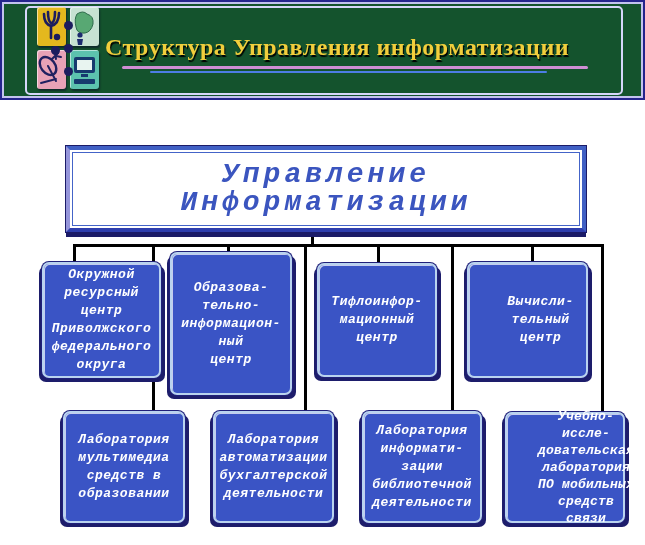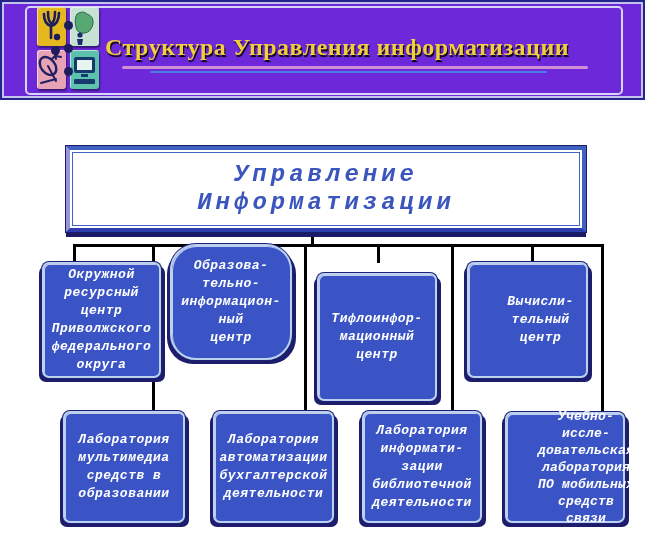--- a/index.html
+++ b/index.html
@@ -1,20 +1,20 @@
 <!DOCTYPE html>
 <html><head>
 <meta charset="utf-8">
 <style>
   html,body{margin:0;padding:0;background:#ffffff;}
   #page{position:relative;width:645px;height:545px;background:#ffffff;overflow:hidden;
         font-family:"Liberation Sans",sans-serif;}
 
   
-  .banner{position:absolute;left:0;top:0;width:645px;height:100px;background:#6d28d9;
+  .banner{position:absolute;left:0;top:0;width:645px;height:100px;background:#14532d;
           box-shadow:inset 0 0 0 2px #24248c, inset 0 0 0 4px #c3c3ee;}
   .banner-frame{position:absolute;left:25px;top:6px;width:594px;height:85px;
           border:2px solid #d6d6fa;border-radius:5px;}
   .banner-title{position:absolute;left:105px;top:34px;width:440px;text-align:center;
           font-family:"Liberation Serif",serif;font-weight:bold;font-size:24px;
           color:#f1ce3c;text-shadow:1px 2px 1px #000000;white-space:nowrap;letter-spacing:0.5px;}
   .u-pink{position:absolute;left:122px;top:66px;width:466px;height:3px;background:#cf8ed4;border-radius:2px;}
   .u-blue{position:absolute;left:150px;top:71px;width:397px;height:2px;background:#4d7de4;border-radius:2px;}
 
   
@@ -28,33 +28,33 @@
   .t4{left:33px;top:43px;background:#5cc2ae;}
   .dot{position:absolute;width:9px;height:9px;border-radius:50%;background:#1c1c5e;}
   .d1{left:27px;top:14px;} .d2{left:27px;top:37px;} .d3{left:14px;top:39px;} .d4{left:27px;top:60px;}
 
   
   .root-node{position:absolute;left:66px;top:146px;width:520px;height:86px;box-sizing:border-box;
       background:#ffffff;border:4px solid #4060c4;border-left-color:#9595da;border-bottom-color:#2e3eae;
       box-shadow:0 0 0 1px #1b1b68, 0 5px 0 0 #1b1b68, inset 0 0 0 2px #ffffff, inset 0 0 0 3px #4464c8;
       display:flex;align-items:center;justify-content:center;text-align:center;}
   .root-node .txt{font-family:"Liberation Mono",monospace;font-style:italic;font-weight:bold;
-      font-size:24px;line-height:28px;letter-spacing:4px;color:#3b55bf;}
+      font-size:28px;line-height:28px;letter-spacing:4px;color:#3b55bf;}
 
   
   .node{position:absolute;box-sizing:border-box;background:#3a54c5;
       border:2px solid #b9d3ef;border-radius:7px;
       box-shadow:0 0 0 1px #20207a, 4px 4px 0 0 #1d1d6b, -3px 4px 0 0 #1d1d6b,
                  inset 1px 1px 0 rgba(255,255,255,.7);
       display:flex;align-items:center;justify-content:center;text-align:center;}
   .node .txt{font-family:"Liberation Mono",monospace;font-style:italic;font-weight:bold;
       font-size:13px;line-height:18px;letter-spacing:0.5px;color:#ffffff;}
   .n1{left:22px; top:262px;width:119px;height:116px;margin-left:20px;}
-  .n2{left:170px;top:244px;width:122px;height:116px;border-radius:26px;}
-  .n3{left:317px;top:273px;width:120px;height:128px;}
+  .n2{left:170px;top:252px;width:122px;height:143px;}
+  .n3{left:317px;top:263px;width:120px;height:114px;}
   .n4{left:467px;top:262px;width:121px;height:116px;padding-left:26px;}
   .n5{left:63px; top:411px;width:122px;height:112px;}
   .n6{left:213px;top:411px;width:121px;height:112px;}
   .n7{left:362px;top:411px;width:120px;height:112px;}
   .n8{left:505px;top:412px;width:120px;height:111px;padding-left:42px;}
   .n8 .txt{letter-spacing:0.2px;line-height:17px;}
 
   
   .cline{position:absolute;background:#000000;}
   .c-root {left:311px;top:229px;width:3px;height:17px;}

